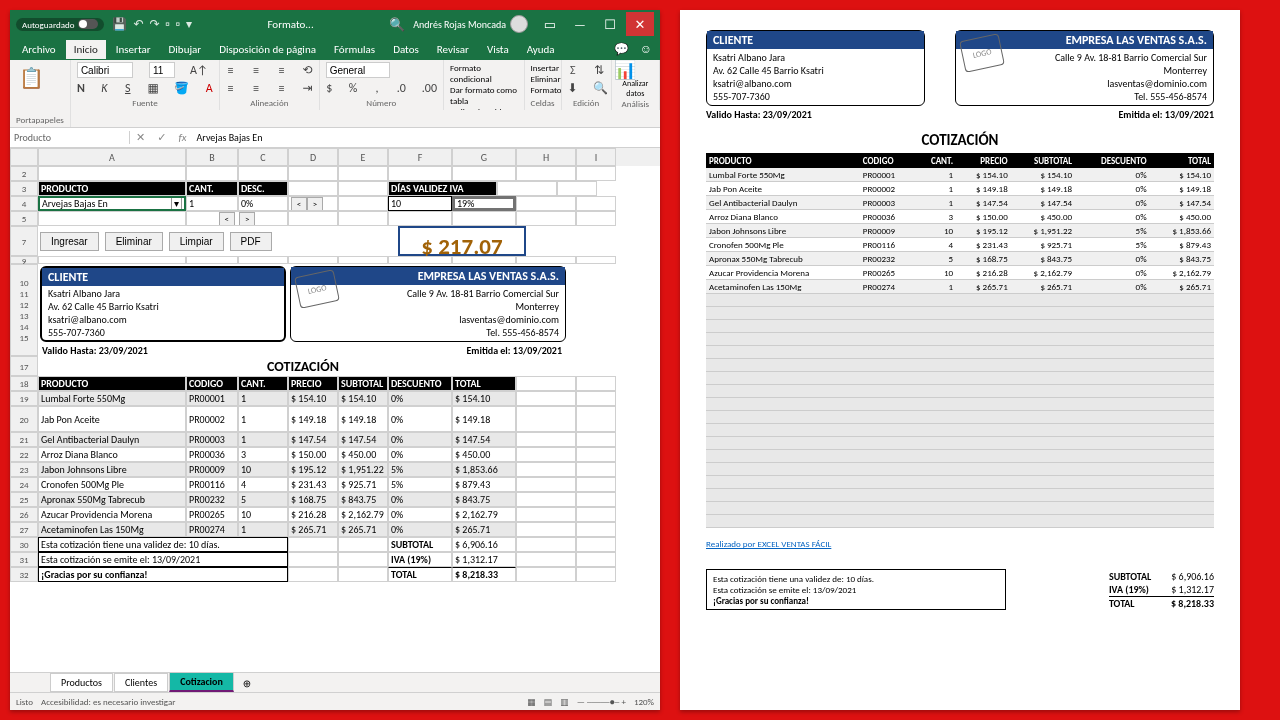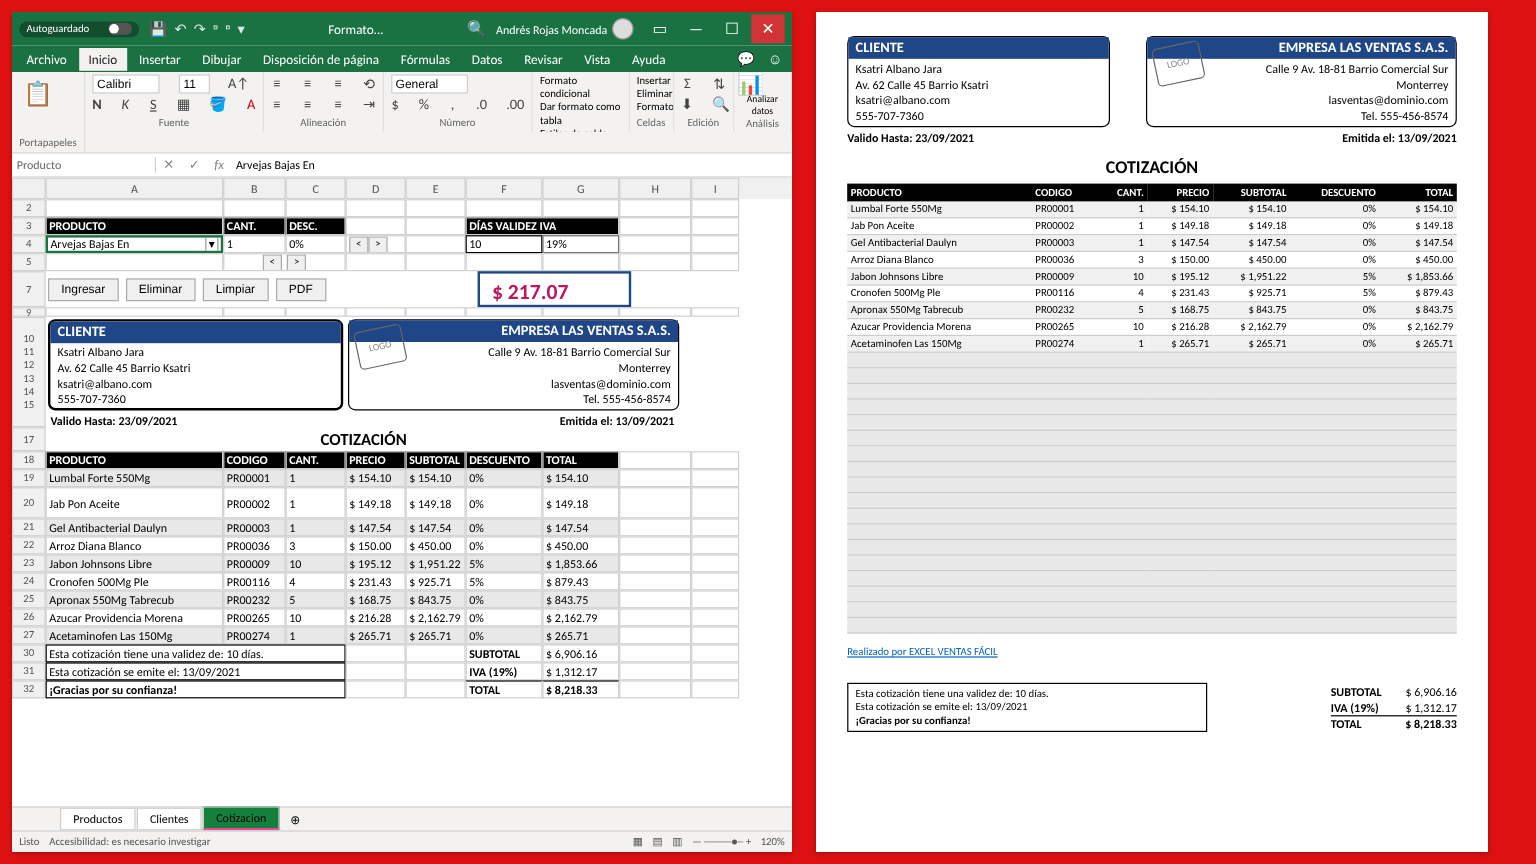--- a/index.html
+++ b/index.html
@@ -1,20 +1,20 @@
 <!DOCTYPE html>
 <html><head>
 <meta charset="utf-8">
 <style>
 *{box-sizing:border-box;margin:0;padding:0}
 body{background:#d11;font-family:Calibri,Arial,sans-serif;font-size:11px;overflow:hidden}
 .wrap{display:flex;gap:20px;padding:10px;height:720px}
 .excel{width:650px;background:#fff;display:flex;flex-direction:column;box-shadow:0 2px 4px rgba(0,0,0,.3)}
 .titlebar{background:#1a7243;height:28px;display:flex;align-items:center;color:#fff;padding:0 6px;gap:8px}
-.autosave{background:#124d2d;border-radius:10px;padding:1px 6px;font-size:9px;display:flex;align-items:center;gap:16px}
+.autosave{background:#124d2d;border-radius:10px;padding:1px 6px;font-size:9px;display:flex;align-items:center;gap:4px}
 .toggle{width:20px;height:10px;background:#555;border-radius:5px;position:relative}
 .toggle::after{content:"";position:absolute;width:8px;height:8px;background:#fff;border-radius:50%;top:1px;left:1px}
 .qat{display:flex;gap:6px;align-items:center}
 .qat span{opacity:.85;font-size:12px}
 .tb-title{flex:1;text-align:center;font-size:11px}
 .search{font-size:13px}
 .user{display:flex;align-items:center;gap:4px;font-size:10px}
 .avatar{width:18px;height:18px;border-radius:50%;background:#ddd;border:1px solid #999}
 .winbtns{display:flex;gap:2px}
 .winbtns div{width:28px;height:24px;display:flex;align-items:center;justify-content:center;font-size:13px}
@@ -41,29 +41,29 @@
 .corner{width:28px;border:1px solid #d0d0d0;background:#f0f0f0}
 .ch{border:1px solid #d0d0d0;text-align:center;font-size:10px;color:#555;display:flex;align-items:center;justify-content:center}
 .gbody{display:flex;flex-direction:column}
 .grow{display:flex;height:15px}
 .rh{width:28px;background:#f0f0f0;border:1px solid #d0d0d0;text-align:center;font-size:9px;color:#555;display:flex;align-items:center;justify-content:center}
 .cell{border:1px solid #d0d0d0;padding:0 2px;font-size:10px;overflow:hidden;white-space:nowrap;display:flex;align-items:center}
 .cA{width:148px}.cB{width:52px}.cC{width:50px}.cD{width:50px}.cE{width:50px}.cF{width:64px}.cG{width:64px}.cH{width:60px}.cI{width:40px}
 .blackhdr{background:#000;color:#fff;font-weight:bold}
 .bluehdr{background:#1f4788;color:#fff;font-weight:bold;font-size:12px;padding:2px 6px}
 .btn{background:#f0f0f0;border:1px solid #aaa;padding:3px 10px;font-size:10px;cursor:pointer}
-.bigval{border:2px solid #1f4788;color:#be185d;font-size:18px;font-weight:bold;padding:4px 10px;}
+.bigval{border:2px solid #1f4788;color:#a16207;font-size:23px;font-weight:bold;padding:4px 10px;text-align:center}
 .cliente-box{border:2px solid #000;border-radius:6px;margin:2px}
 .company-box{border:1px solid #000;border-radius:6px;margin:2px;text-align:right;padding:2px 6px;font-size:10px;position:relative}
 .logo{position:absolute;left:6px;top:6px;width:40px;height:32px;border:1px solid #666;border-radius:4px;display:flex;align-items:center;justify-content:center;font-size:8px;color:#888;transform:rotate(-12deg)}
 .stripe{background:#e8e8e8}
 .statusbar{height:18px;background:#f3f2f1;border-top:1px solid #d0d0d0;display:flex;align-items:center;font-size:9px;padding:0 6px;gap:8px;color:#555}
 .sheettabs{height:20px;background:#f3f2f1;border-top:1px solid #d0d0d0;display:flex;align-items:flex-end;font-size:10px;padding-left:40px}
 .stab{padding:2px 10px;border:1px solid #ccc;background:#fff;margin-right:1px}
-.stab.active{background:#15803d;border-bottom:2px solid #ec4899;font-weight:normal}
+.stab.active{background:#14b8a6;border-bottom:2px solid #701a75;font-weight:bold}
 .preview{width:560px;background:#fff;padding:20px 26px;box-shadow:0 2px 4px rgba(0,0,0,.3);font-size:10px;overflow:hidden}
 .pv-top{display:flex;gap:30px;justify-content:space-between}
 .pv-cliente{border:1px solid #000;border-radius:6px;width:220px}
 .pv-company{border:1px solid #000;border-radius:6px;width:260px;text-align:right;padding:2px 6px;position:relative}
 .pv-title{text-align:center;font-size:15px;font-weight:bold;margin:10px 0 4px}
 .pv-table{width:100%;border-collapse:collapse;font-size:9px}
 .pv-table th{background:#000;color:#fff;padding:2px 3px;text-align:left;font-size:9px}
 .pv-table td{border-bottom:1px solid #ccc;padding:1px 3px;height:13px}
 .pv-table .r{text-align:right}
 .empty td{background:#e8e8e8;height:13px}
@@ -246,36 +246,36 @@
             <div class="cell cH"></div>
             <div class="cell cI"></div>
           </div>
           <div class="grow" style="height:15px">
             <div class="rh">3</div>
             <div class="cell cA blackhdr">PRODUCTO</div>
             <div class="cell cB blackhdr">CANT.</div>
             <div class="cell cC blackhdr">DESC.</div>
             <div class="cell cD"></div>
             <div class="cell cE"></div>
-            <div class="cell blackhdr" style="width:128px">DÍAS VALIDEZ IVA</div>
+            <div class="cell blackhdr" style="width:109px">DÍAS VALIDEZ IVA</div>
             <div class="cell cH"></div>
             <div class="cell cI"></div>
           </div>
           <div class="grow" style="height:15px">
             <div class="rh">4</div>
             <div class="cell cA" style="border:2px solid #1a7243">Arvejas Bajas En <span style="margin-left:auto;border:1px solid #999;padding:0 2px">▾</span></div>
             <div class="cell cB" style="text-align:right">1</div>
             <div class="cell cC" style="text-align:right">0%</div>
             <div class="cell cD">
               <span class="navarrow">&lt;</span> 
               <span class="navarrow">&gt;</span>
             </div>
             <div class="cell cE"></div>
             <div class="cell cF" style="text-align:right;border:1px solid #000">10</div>
-            <div class="cell cG" style="text-align:right;border:1px solid #737373">19%</div>
+            <div class="cell cG" style="text-align:right;border:3px solid #737373">19%</div>
             <div class="cell cH"></div>
             <div class="cell cI"></div>
           </div>
           <div class="grow" style="height:15px">
             <div class="rh">5</div>
             <div class="cell cA"></div>
             <div class="cell" style="width:102px;justify-content:center"><span class="navarrow">&lt;</span>&nbsp;&nbsp;<span class="navarrow">&gt;</span></div>
             <div class="cell cD"></div>
             <div class="cell cE"></div>
             <div class="cell cF"></div>

